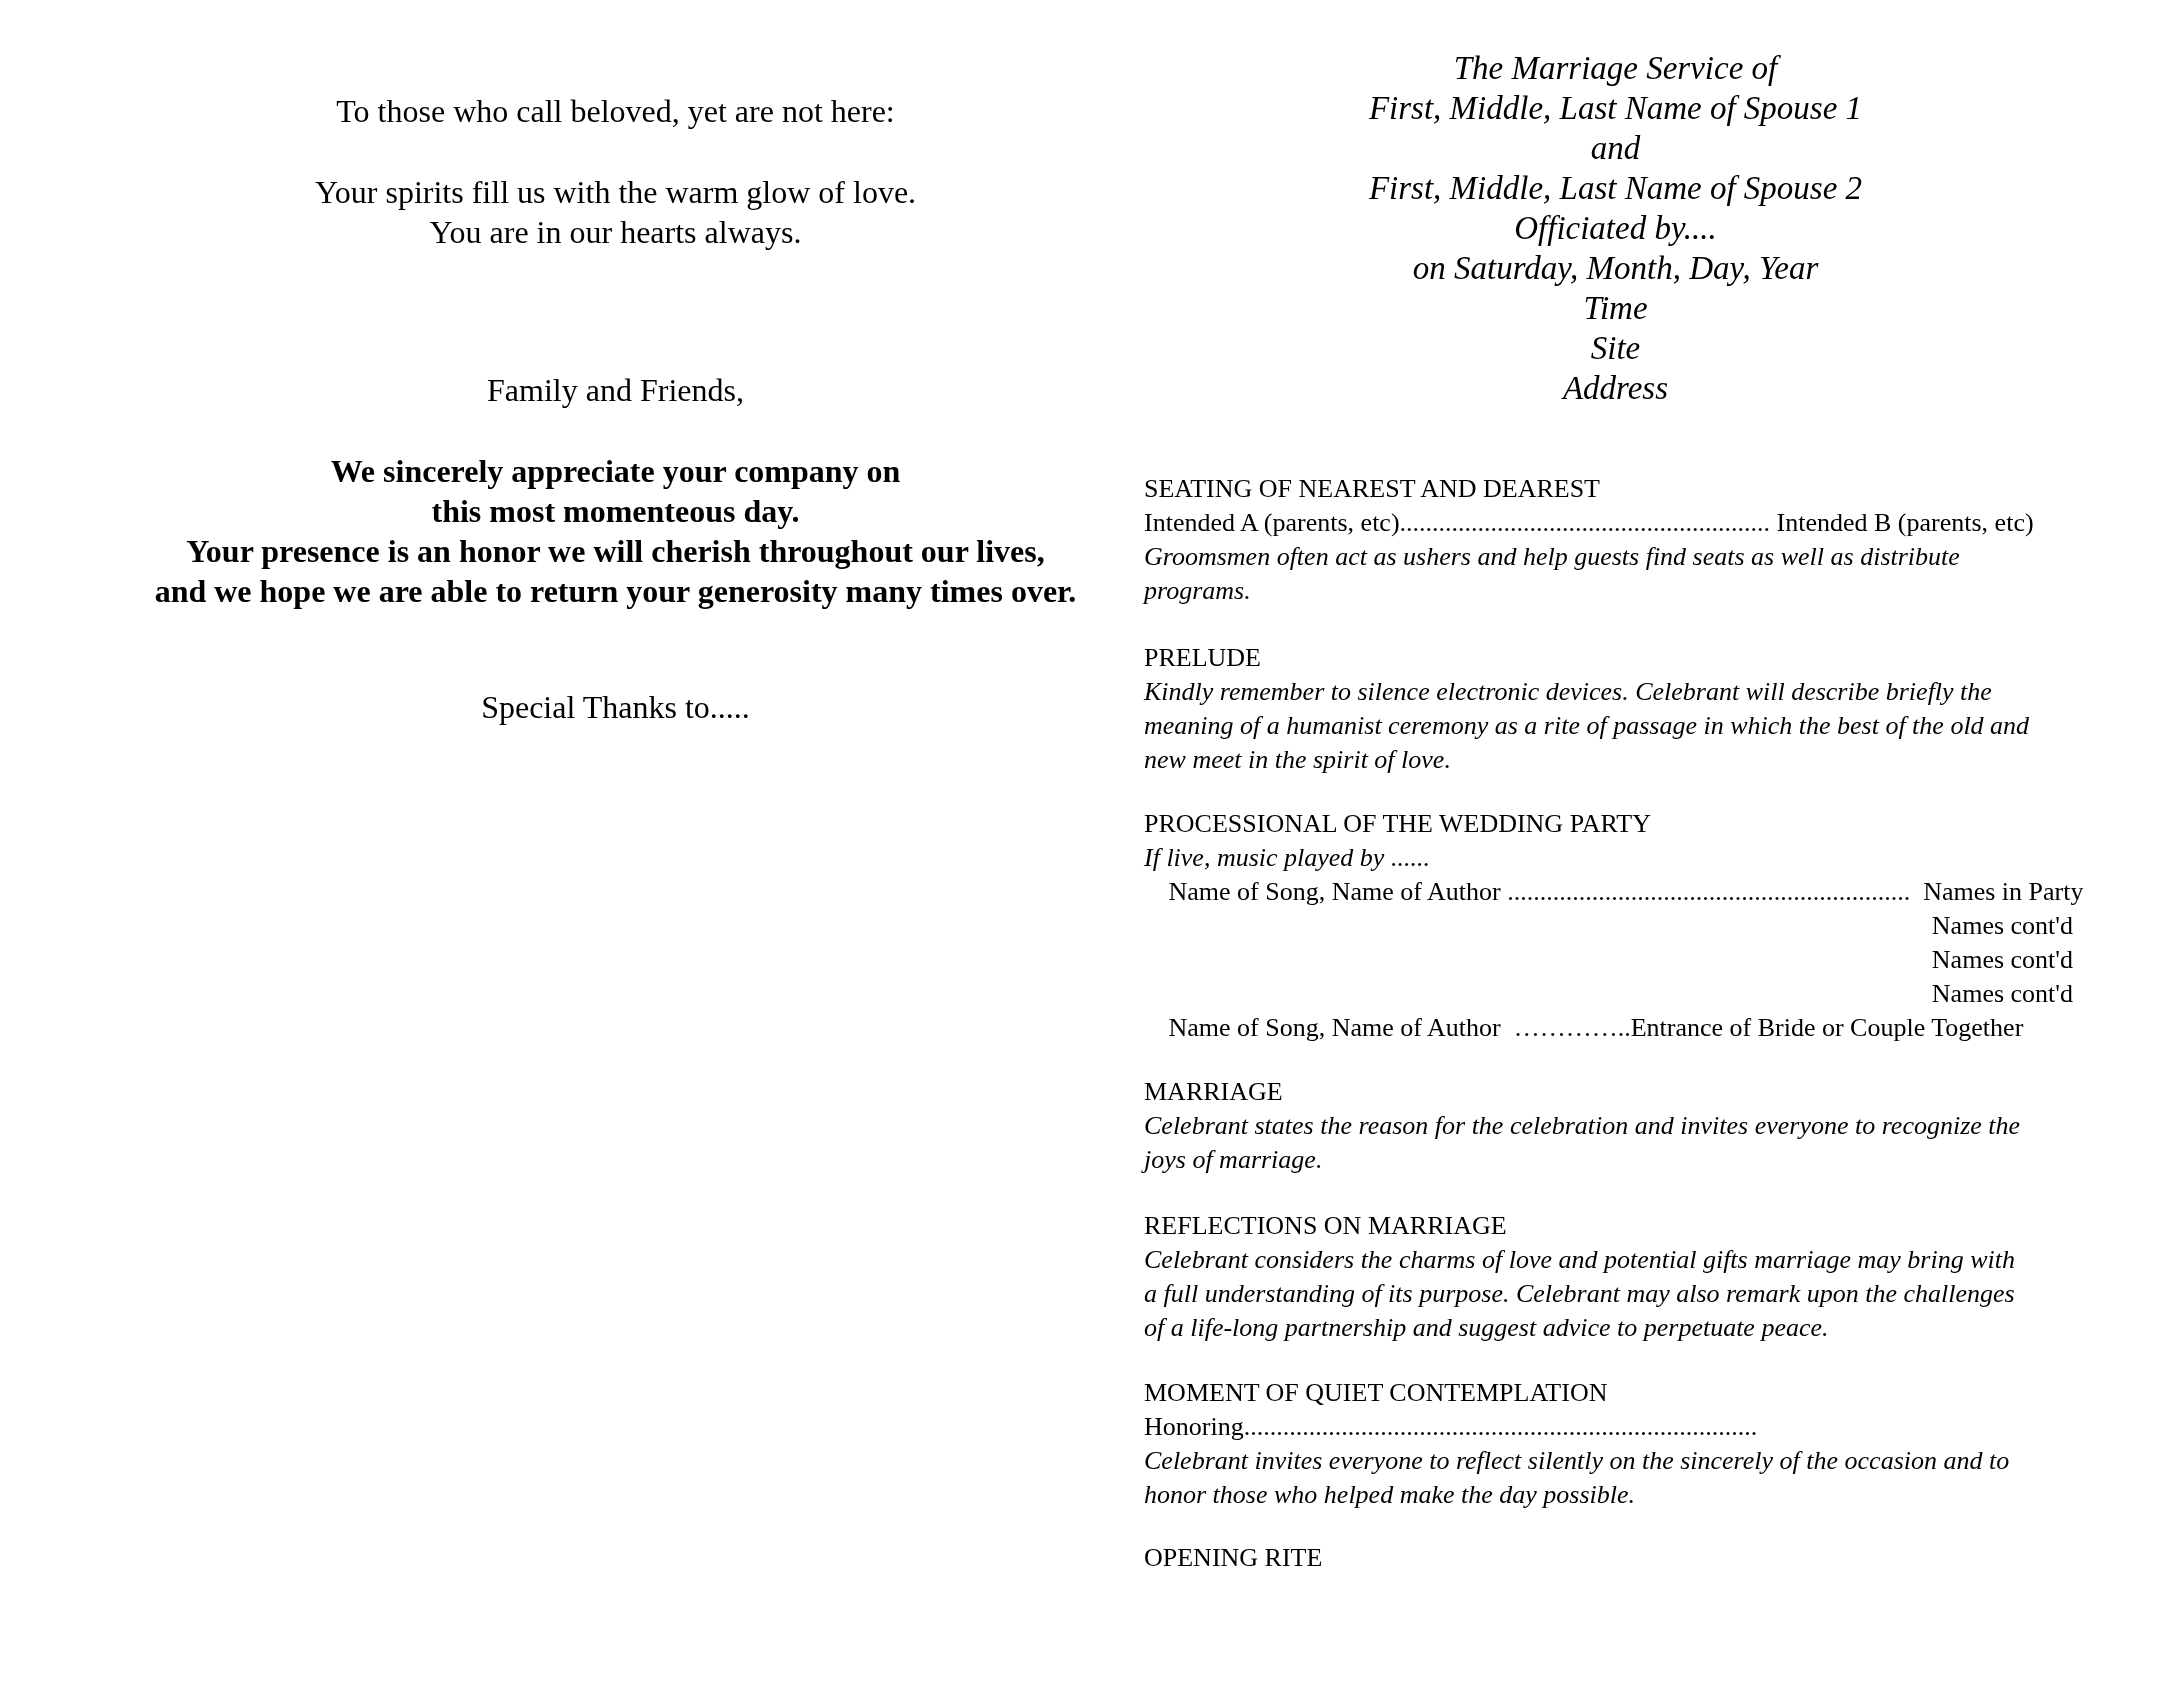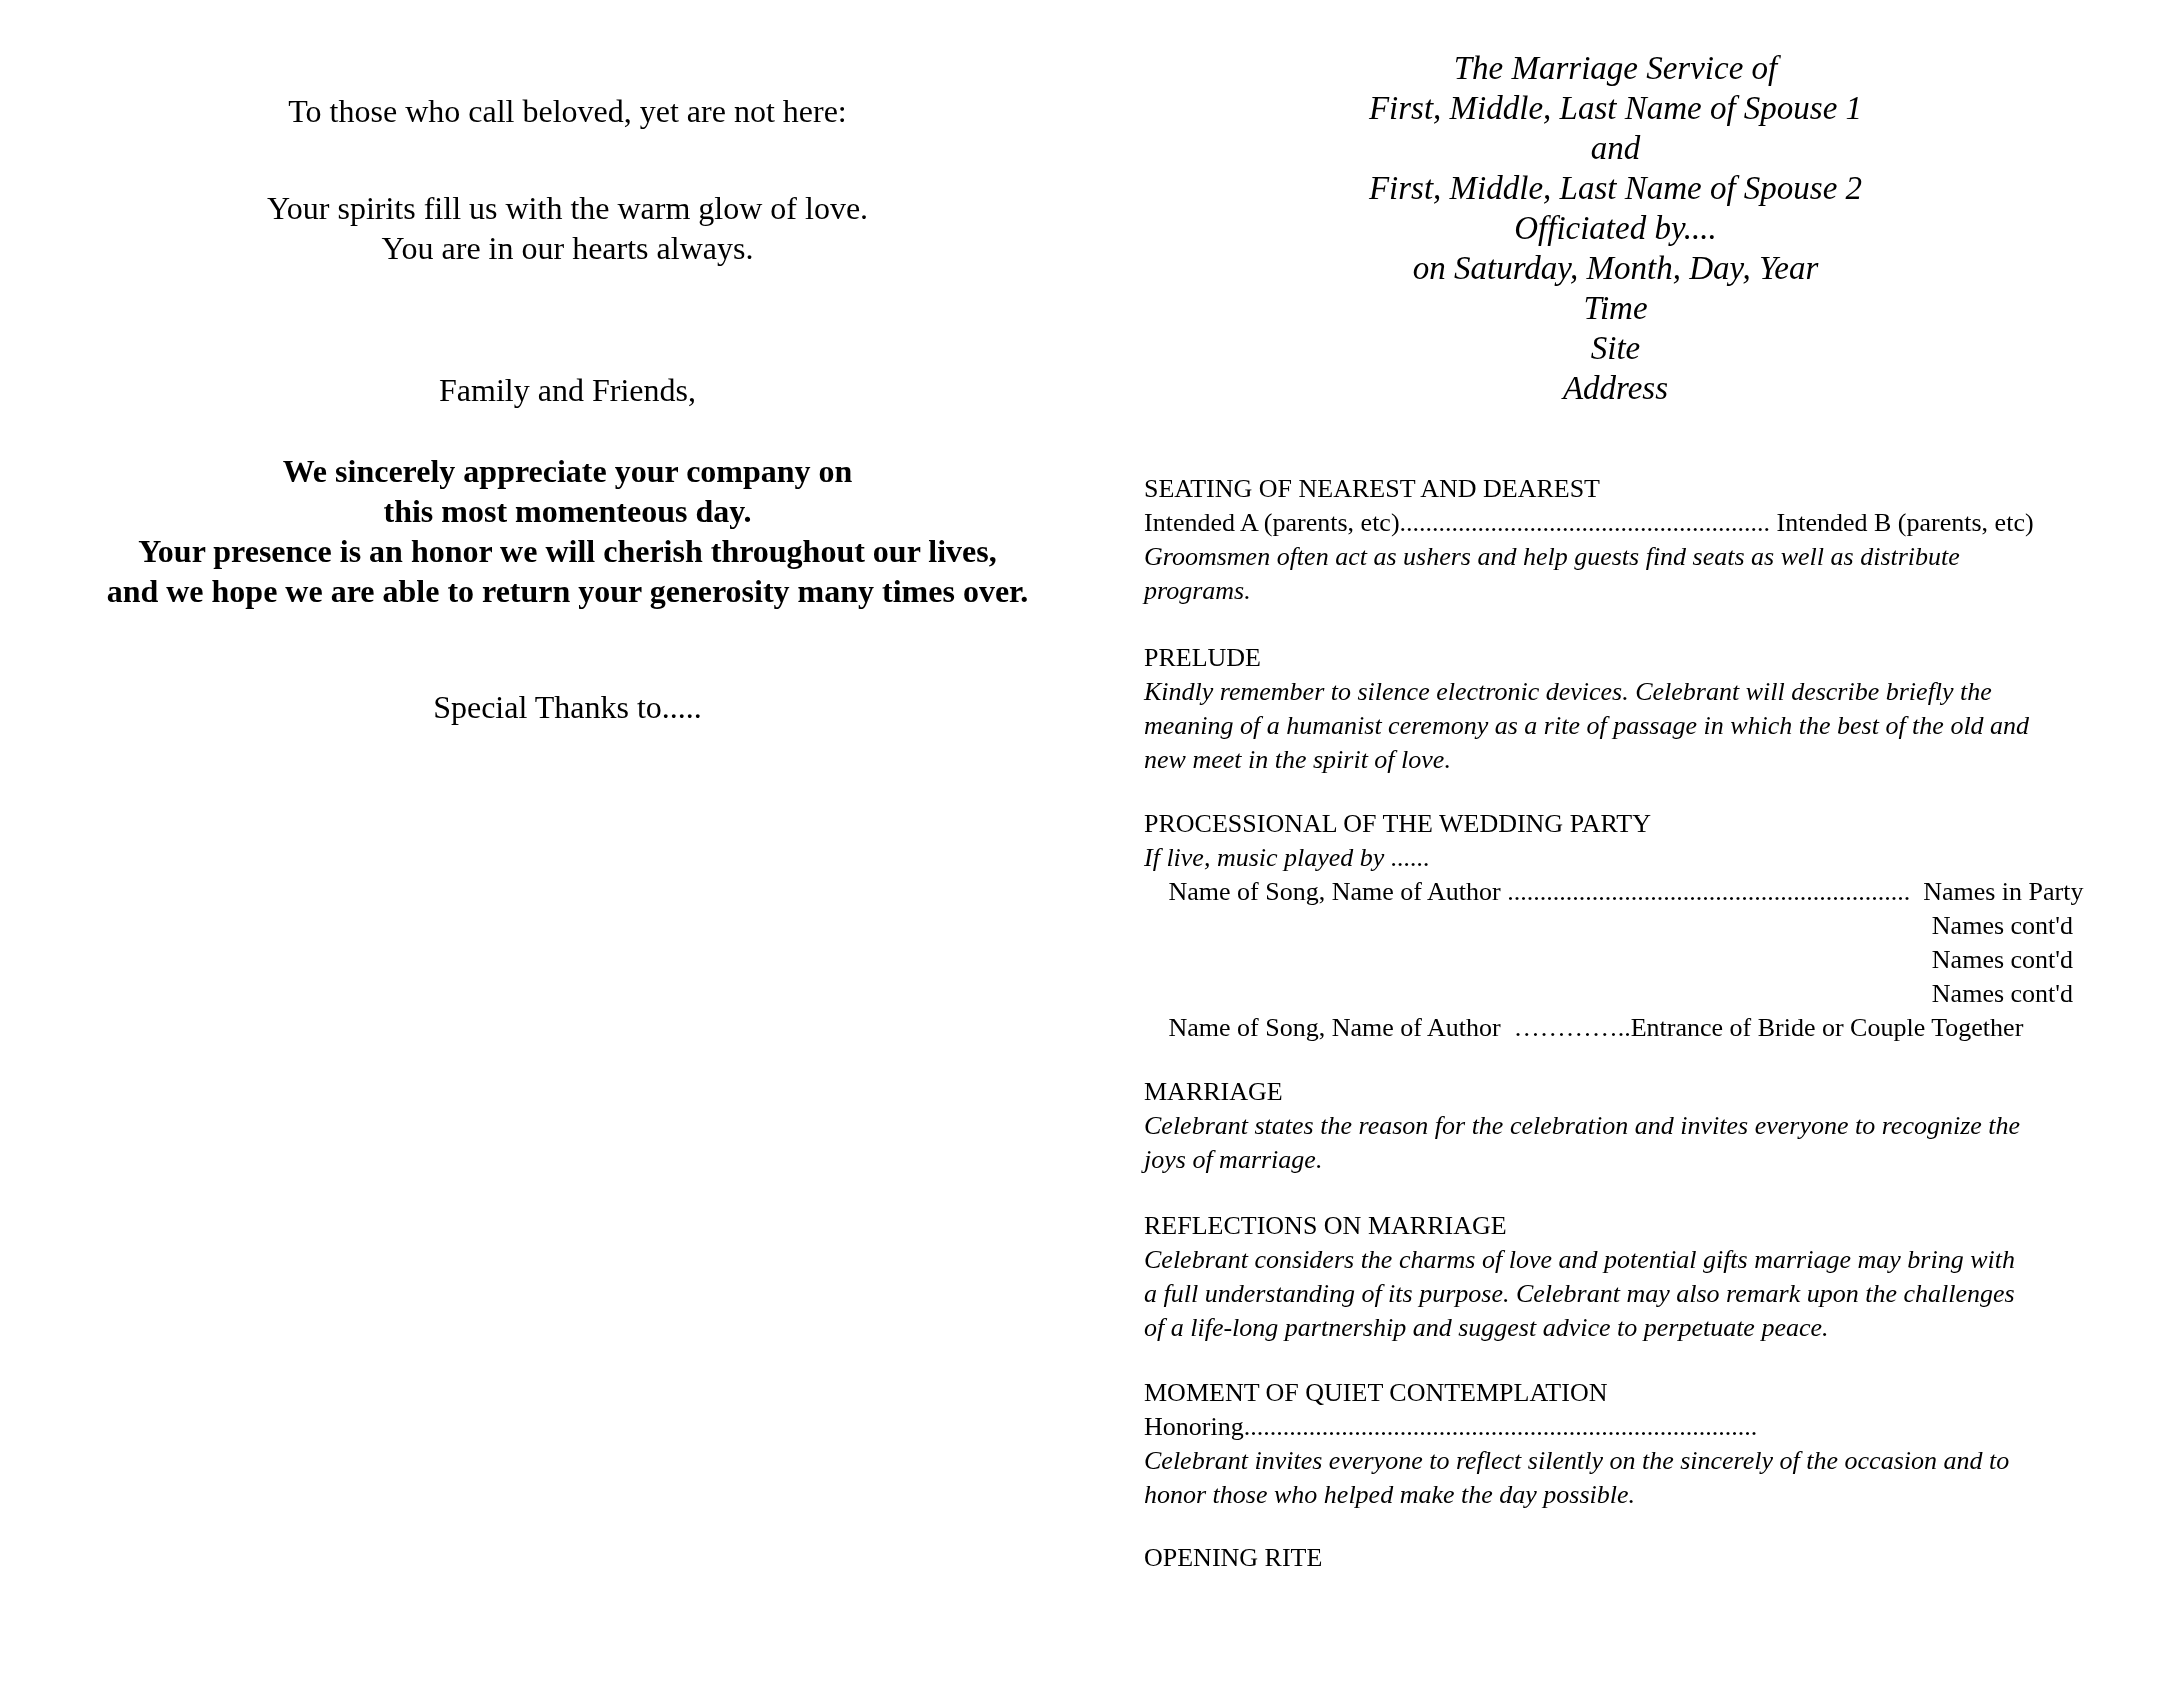--- a/index.html
+++ b/index.html
@@ -7,23 +7,23 @@
     width:2184px;height:1687px;position:relative;
     background:#ffffff;color:#000000;
     font-family:"Liberation Serif", serif;
     overflow:hidden;
   }
   .sheet{position:absolute;inset:0;}
 
   
   .left-page{position:absolute;left:0;top:0;width:1135px;height:1687px;
     font-size:32px;text-align:center;}
-  .lp-block{position:absolute;width:100%;line-height:40px;}
+  .lp-block{position:absolute;width:100%;line-height:40px;padding-left:48px;}
   .lp-dedication-heading{top:91px;}
-  .lp-dedication{top:172px;margin-top:16px;}
+  .lp-dedication{top:172px;}
   .lp-salutation{top:370px;}
   .lp-appreciation{top:451px;font-weight:bold;}
   .lp-thanks{top:687px;}
 
   
   .right-page{position:absolute;left:1144px;top:0;width:943px;height:1443px;
     font-size:26px;}
   .rp-header{position:absolute;top:48px;width:100%;text-align:center;
     font-style:italic;font-size:33px;line-height:40px;}
   .rp-section{position:absolute;width:100%;line-height:34px;}

